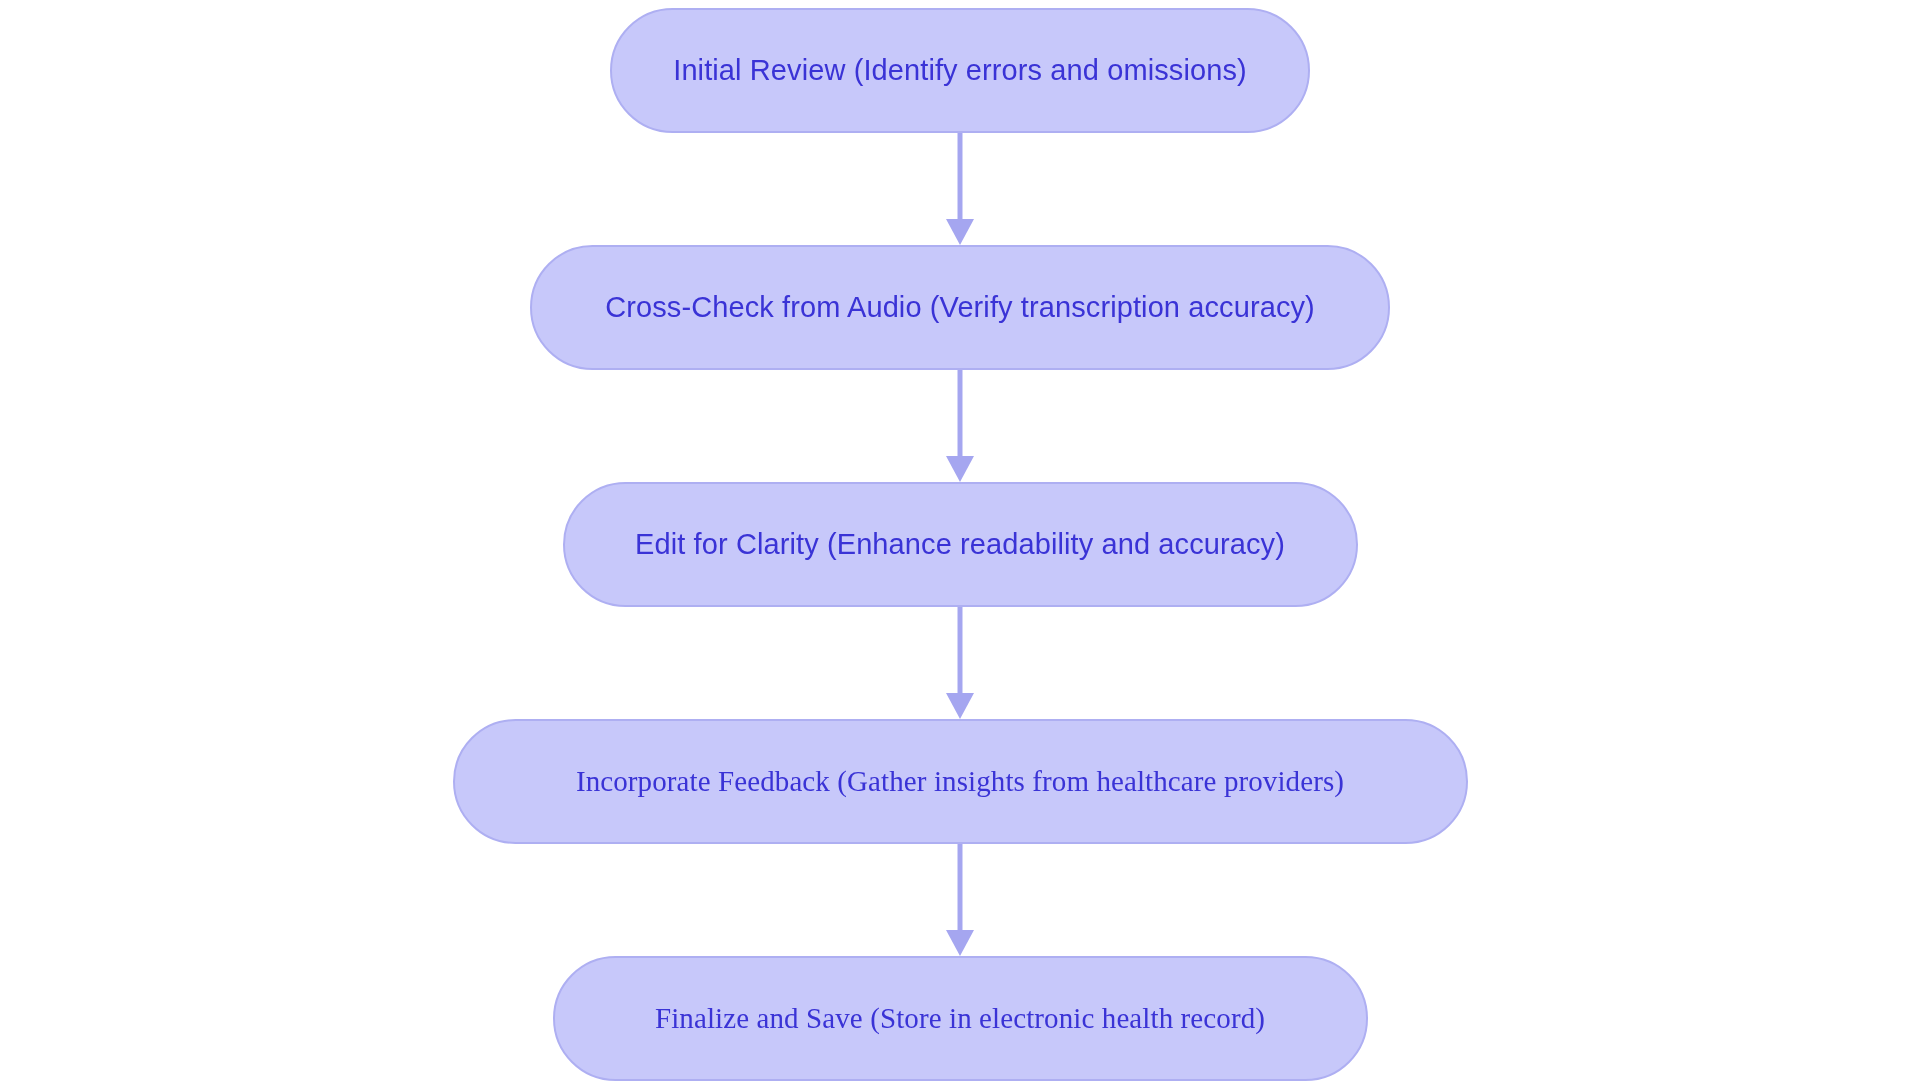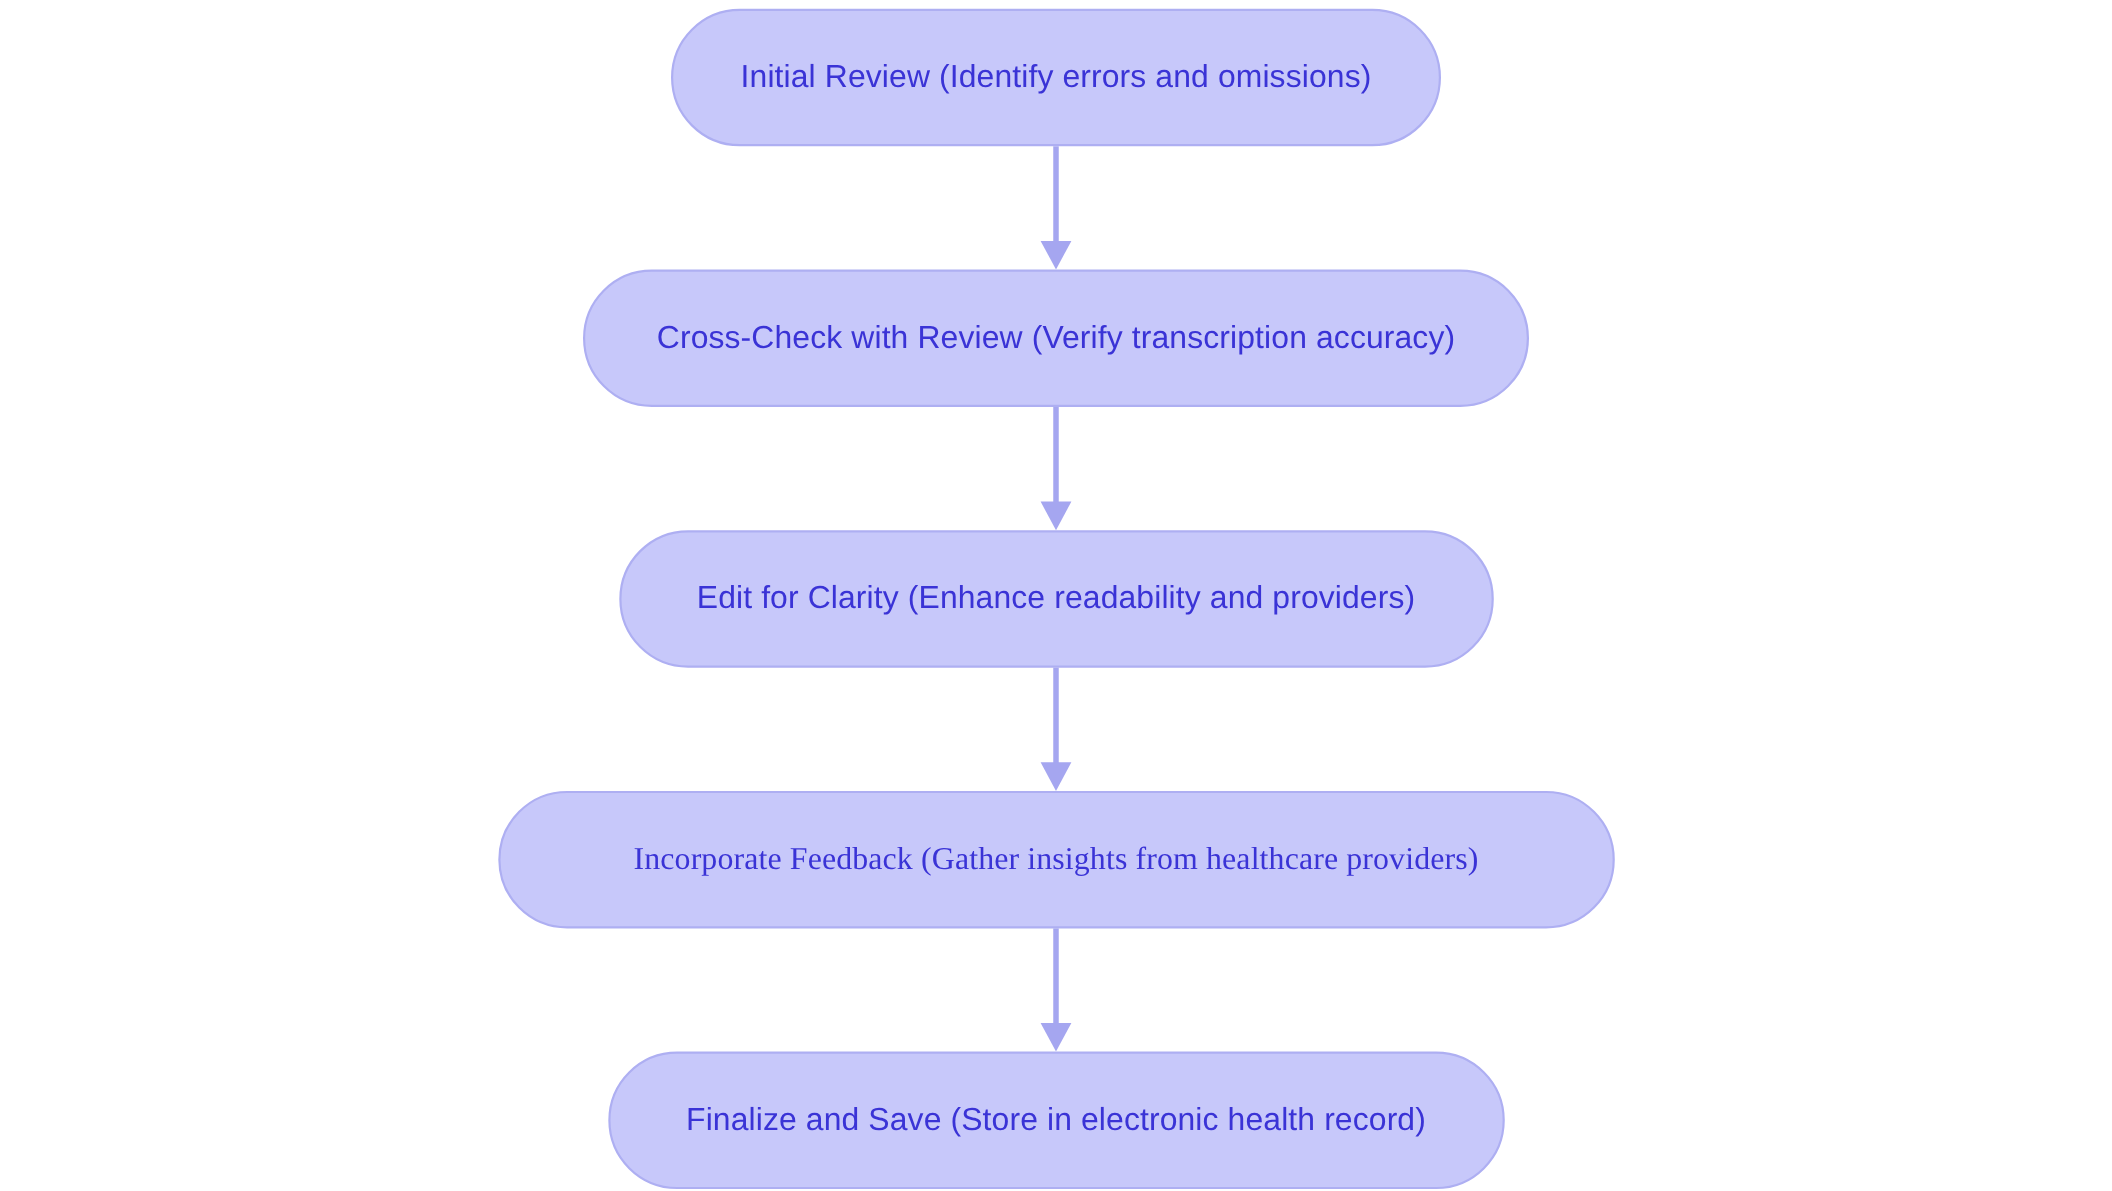--- a/index.html
+++ b/index.html
@@ -51,21 +51,21 @@
     line-height: 1;
     white-space: nowrap;
     padding: 0 34px;
   }
 
   
   .n0 { width: 700px; }
   .n1 { width: 860px; }
   .n2 { width: 795px; }
   .n3 { width: 1015px; font-family: Liberation Serif, serif; }
-  .n4 { width: 815px; }
+  .n4 { width: 815px; font-family: Liberation Serif, serif; }
 
   
   .connector {
     position: relative;
     width: 40px;
     height: 112px;
     flex: 0 0 auto;
     display: block;
   }
   .connector svg {
@@ -91,32 +91,32 @@
     </div>
 
     <div class="connector">
       <svg viewBox="0 0 40 112" xmlns="http://www.w3.org/2000/svg" aria-hidden="true">
         <line x1="20" y1="0" x2="20" y2="90" stroke="#a5a6f0" stroke-width="5"></line>
         <polygon points="6,86 34,86 20,112" fill="#a5a6f0"></polygon>
       </svg>
     </div>
 
     <div class="node n1">
-      <span class="node-label">Cross-Check with Review (Verify transcription accuracy)</span>
+      <span class="node-label">Cross-Check from Audio (Verify transcription accuracy)</span>
     </div>
 
     <div class="connector">
       <svg viewBox="0 0 40 112" xmlns="http://www.w3.org/2000/svg" aria-hidden="true">
         <line x1="20" y1="0" x2="20" y2="90" stroke="#a5a6f0" stroke-width="5"></line>
         <polygon points="6,86 34,86 20,112" fill="#a5a6f0"></polygon>
       </svg>
     </div>
 
     <div class="node n2">
-      <span class="node-label">Edit for Clarity (Enhance readability and providers)</span>
+      <span class="node-label">Edit for Clarity (Enhance readability and accuracy)</span>
     </div>
 
     <div class="connector">
       <svg viewBox="0 0 40 112" xmlns="http://www.w3.org/2000/svg" aria-hidden="true">
         <line x1="20" y1="0" x2="20" y2="90" stroke="#a5a6f0" stroke-width="5"></line>
         <polygon points="6,86 34,86 20,112" fill="#a5a6f0"></polygon>
       </svg>
     </div>
 
     <div class="node n3">

